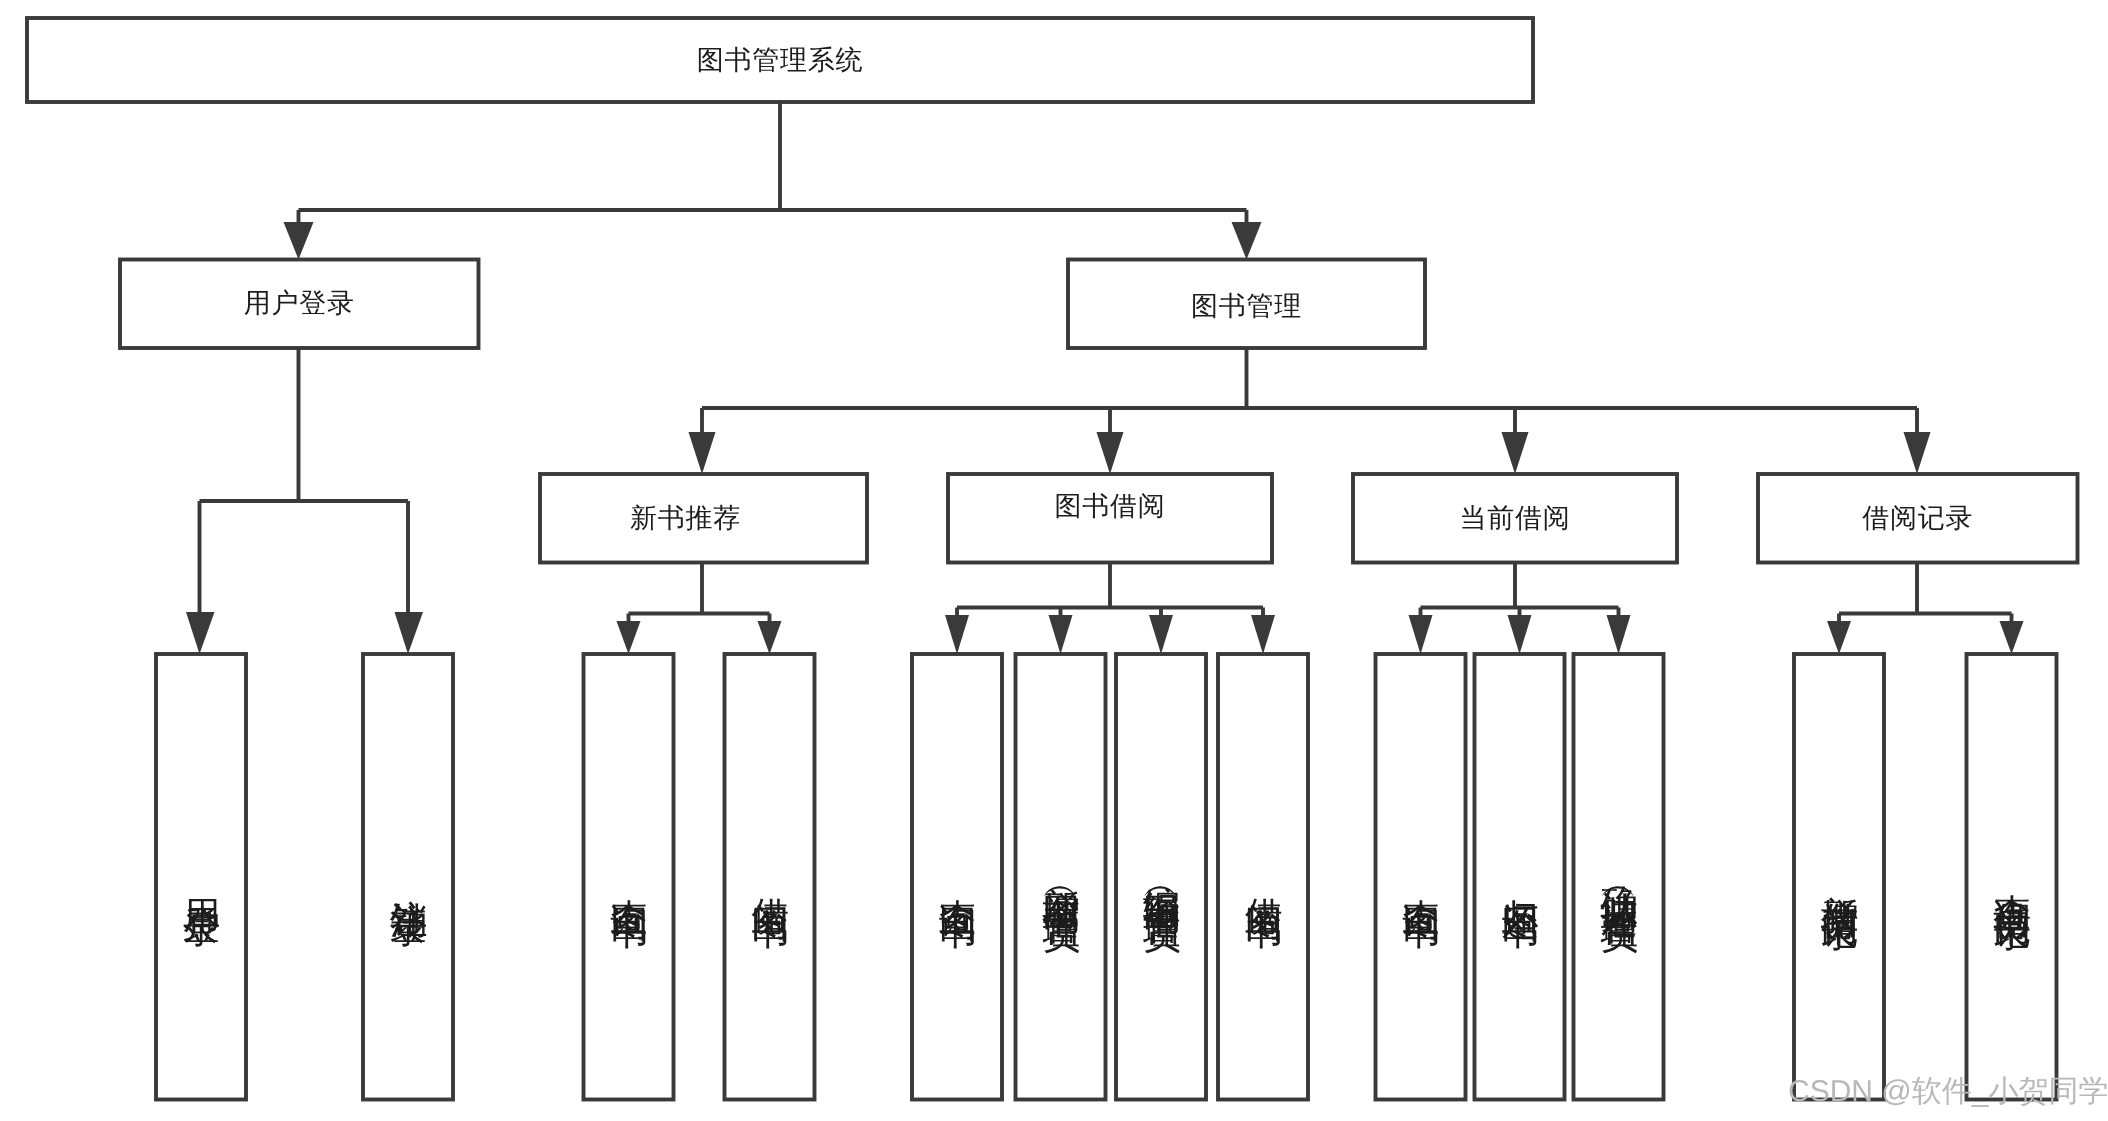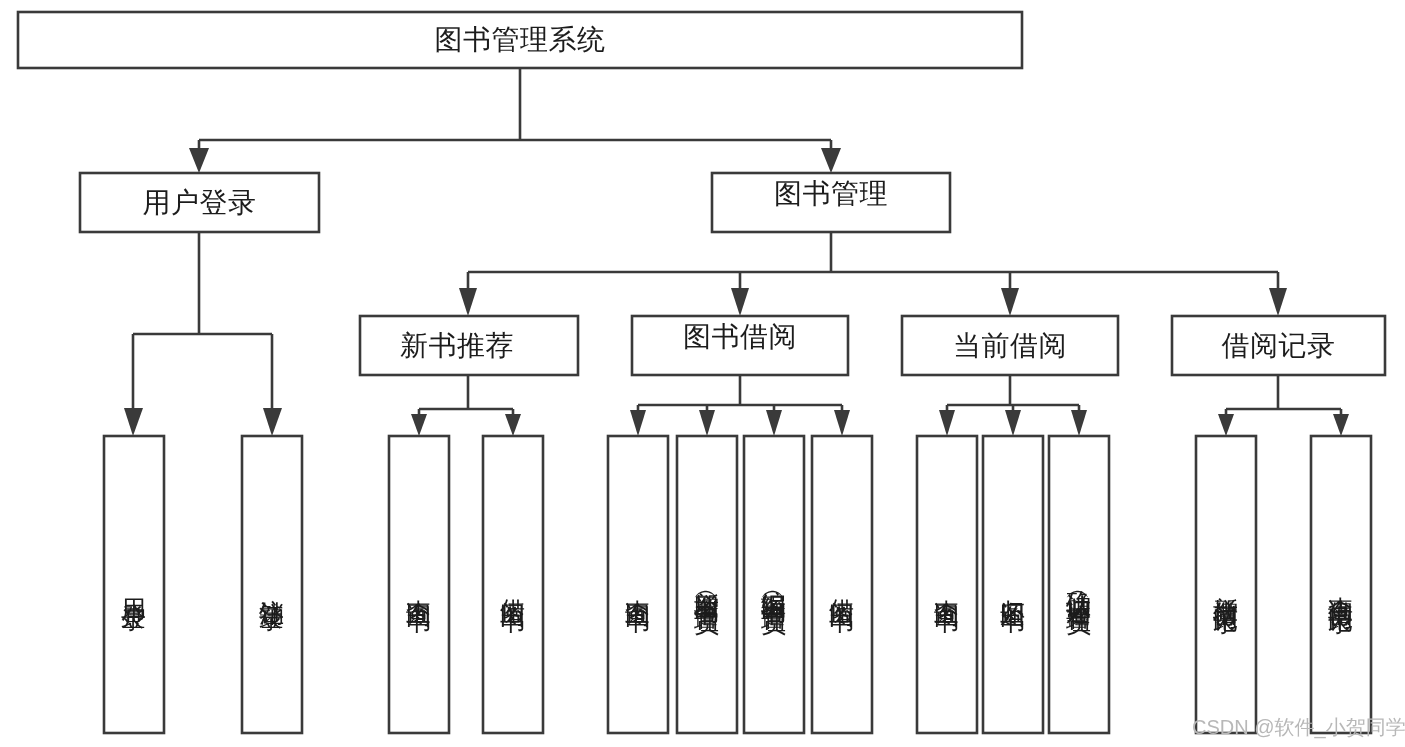--- a/index.html
+++ b/index.html
@@ -46,21 +46,21 @@
     fill: #3a3a3a;
     stroke: none;
   }
   .node-label {
     position: absolute;
     display: flex;
     align-items: center;
     justify-content: center;
     color: #1c1c1c;
     font-family: "Liberation Sans", "DejaVu Sans", sans-serif;
-    font-size: 28px;
+    font-size: 18px;
     line-height: 1.05;
     letter-spacing: 0.5px;
     white-space: nowrap;
     pointer-events: none;
   }
   .leaf-label {
     position: absolute;
     display: flex;
     align-items: center;
     justify-content: center;
@@ -183,21 +183,21 @@
       <rect class="node-box-leaf" x="1049" y="436" width="60" height="297"></rect>
 
       <rect class="node-box-leaf" x="1196" y="436" width="60" height="297"></rect>
       <rect class="node-box-leaf" x="1311" y="436" width="60" height="297"></rect>
     </g>
   </svg>
 
   <div class="node-label" style="left:18px;  top:12px;  width:1004px; height:56px;">图书管理系统</div>
 
   <div class="node-label" style="left:80px;  top:173px; width:239px; height:59px;">用户登录</div>
-  <div class="node-label" style="left:712px; top:173px; width:238px; height:41px;">图书管理</div>
+  <div class="node-label" style="left:712px; top:184px; width:238px; height:41px;">图书管理</div>
 
   <div class="node-label" style="left:360px;  top:316px; width:194px; height:59px;">新书推荐</div>
   <div class="node-label" style="left:632px;  top:316px; width:216px; height:42px;">图书借阅</div>
   <div class="node-label" style="left:1172px; top:316px; width:213px; height:59px;">借阅记录</div>
   <div class="node-label" style="left:902px;  top:316px; width:216px; height:59px;">当前借阅</div>
 
   <div class="leaf-label" style="left:104px;  top:436px; width:60px; height:297px;">用户登录</div>
   <div class="leaf-label" style="left:242px;  top:436px; width:60px; height:297px;">注销登录</div>
 
   <div class="leaf-label" style="left:389px;  top:436px; width:60px; height:297px;">查询图书</div>

